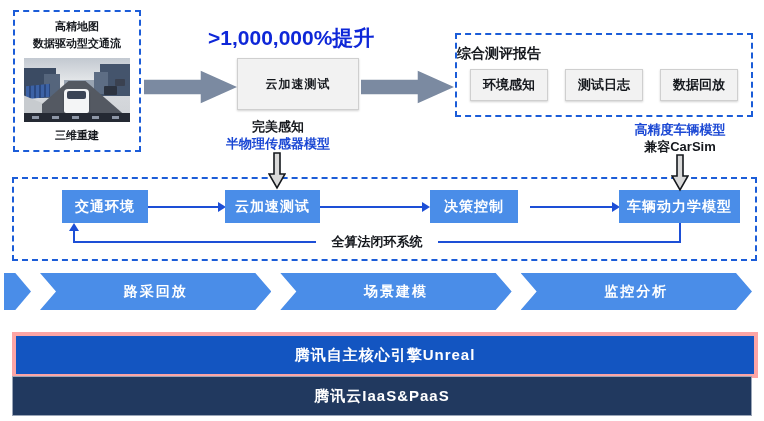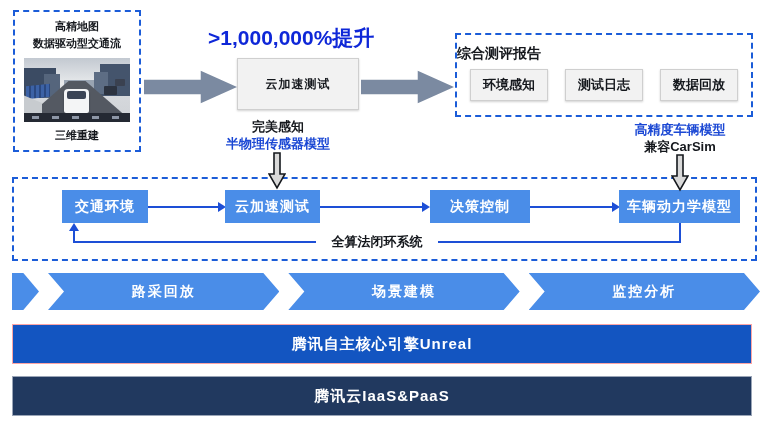--- a/index.html
+++ b/index.html
@@ -71,49 +71,49 @@
   .down-arrow { position:absolute; z-index:5; }
   #down1 { left:268px; top:152px; }
   #down2 { left:671px; top:154px; }
 
   
   #loop-panel { left:12px; top:177px; width:741px; height:80px; }
   .node { position:absolute; top:190px; height:33px; background:#4a8de8; color:#fff; font-weight:700;
     font-size:14px; display:flex; align-items:center; justify-content:center; letter-spacing:1px; z-index:2; }
   #node-0 { left:34px;  width:86px;margin-left:28px; }
   #node-1 { left:225px; width:95px; }
-  #node-2 { left:430px; width:100px; }
+  #node-2 { left:430px; width:88px; }
   #node-3 { left:619px; width:121px; }
   .conn { position:absolute; top:206px; height:2px; background:#1d4fd6; }
   .conn-head { position:absolute; top:202px; width:0; height:0;
     border-left:8px solid #1d4fd6; border-top:5px solid transparent; border-bottom:5px solid transparent; }
   #conn1 { left:120px; width:100px; } #conn1h { left:218px; }
   #conn2 { left:320px; width:104px; } #conn2h { left:422px; }
   #conn3 { left:530px; width:84px;  } #conn3h { left:612px; }
   .fb { position:absolute; background:#1d4fd6; }
   #fb-v-right { left:679px; top:223px; width:2px; height:20px; }
   #fb-h { left:73px; top:241px; width:608px; height:2px; }
   #fb-v-left { left:73px; top:231px; width:2px; height:11px; }
   #fb-head-up { position:absolute; left:69px; top:223px; width:0; height:0;
     border-bottom:8px solid #1d4fd6; border-left:5px solid transparent; border-right:5px solid transparent; }
   #loop-label { position:absolute; left:316px; top:233px; width:122px; text-align:center; background:#fff;
     font-size:13px; font-weight:600; color:#15181d; z-index:3; white-space:nowrap; }
 
   
-  #pipeline { position:absolute; left:12px; top:273px; width:748px; height:37px; display:flex; gap:9px;text-align:center; }
+  #pipeline { position:absolute; left:4px; top:273px; width:748px; height:37px; display:flex; gap:9px;text-align:center; }
   .chev-lead { flex:none; width:27px; background:#4a8de8;
     clip-path:polygon(0 0, 42% 0, 100% 50%, 42% 100%, 0 100%); }
   .chev { flex:1; background:#4a8de8; color:#fff; font-size:14px; font-weight:700; letter-spacing:2px;
     display:flex; align-items:center; justify-content:center;
     clip-path:polygon(0 0, calc(100% - 16px) 0, 100% 50%, calc(100% - 16px) 100%, 0 100%, 16px 50%); }
 
   
   .bar { position:absolute; left:12px; width:738px; color:#fff; font-size:15px; font-weight:700;
     display:flex; align-items:center; justify-content:center; letter-spacing:1px; }
-  #bar-engine { top:324px; height:38px; background:#1355c1; border:1px solid #fca5a5; }
+  #bar-engine { top:332px; height:38px; background:#1355c1; border:4px solid #fca5a5; }
   #bar-cloud  { top:376px; height:38px; background:#21395f; border:1px solid #9aa5b7; }
 </style>
 </head>
 <body>
 
 <div class="stage">
 
   <div class="dashed" id="left-panel">
     <div class="panel-line" id="lp-line1">高精地图</div>
     <div class="panel-line" id="lp-line2">数据驱动型交通流</div>

